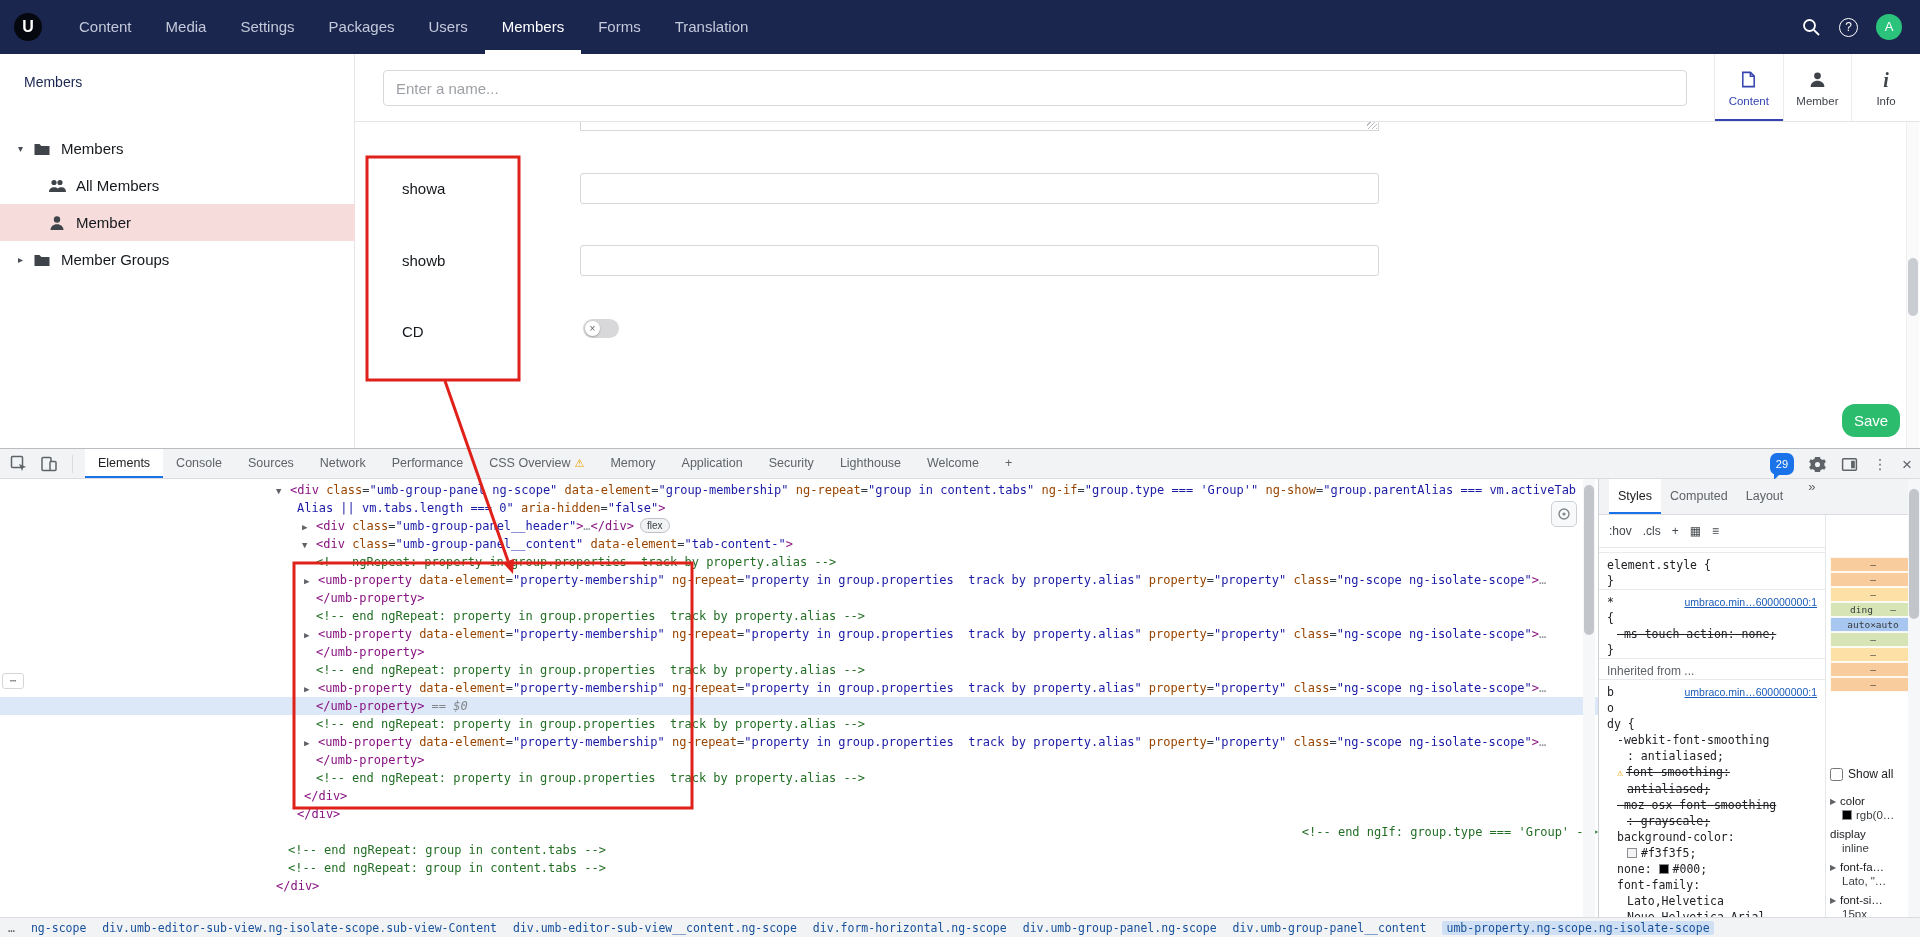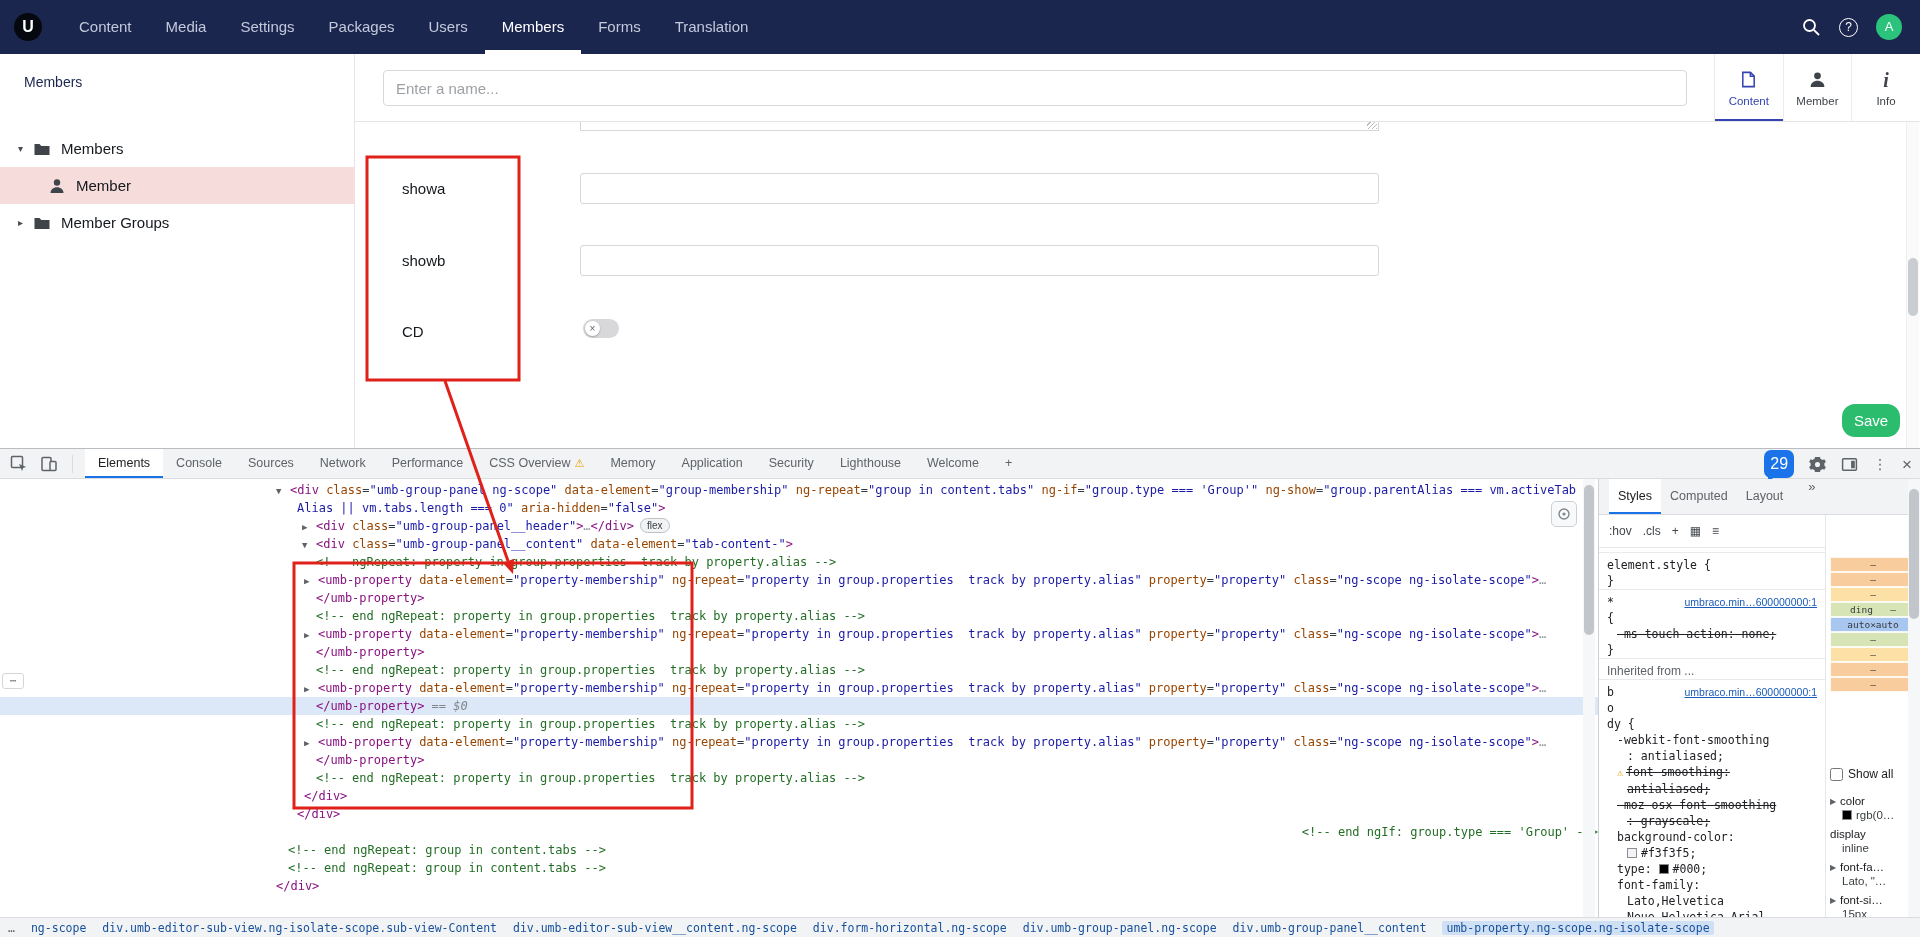--- a/index.html
+++ b/index.html
@@ -69,21 +69,21 @@
   #devtools{position:absolute;left:0;top:448px;width:1920px;height:489px;background:#fff;border-top:1px solid #b9bdc1}
   #dt-tabbar{position:absolute;left:0;top:0;width:1920px;height:30px;background:#f1f3f4;
     border-bottom:1px solid #dadce0;display:flex;align-items:center}
   .dt-lefticons{display:flex;align-items:center;gap:12px;padding:0 10px}
   .dt-sep{width:1px;height:18px;background:#dadce0;margin:0 2px}
   #dt-tabs{display:flex;height:29px}
   .dtab{padding:0 13px;line-height:29px;font-size:12.5px;color:#5f6368;cursor:pointer;white-space:nowrap}
   .dtab.active{color:#202124;background:#fff;box-shadow:inset 0 -2px 0 #1a73e8}
   .warnglyph{color:#eaa003;font-size:11px;margin-left:4px}
   .dt-right{position:absolute;right:8px;top:0;height:30px;display:flex;align-items:center;gap:15px}
-  .issues{background:#1a73e8;color:#fff;border-radius:7px;padding:5px 6px;font-size:16px;position:relative;cursor:pointer}
+  .issues{background:#1a73e8;color:#fff;border-radius:7px;padding:5px 6px;font-size:11px;position:relative;cursor:pointer}
   .issues:after{content:"";position:absolute;left:4px;bottom:-5px;border:4px solid transparent;
     border-top-color:#1a73e8;border-left-color:#1a73e8}
   .kebab{color:#5f6368;font-size:14px;cursor:pointer}
   .dt-x{font-size:17px;color:#5f6368;cursor:pointer;line-height:1}
 
   #dt-elements{position:absolute;left:0;top:30px;width:1598px;height:438px;overflow:hidden;
     font-family:"DejaVu Sans Mono","Liberation Mono",monospace;font-size:12px;color:#303942}
   #code{position:absolute;left:0;top:2px;width:1598px}
   .cl{height:18px;line-height:18px;white-space:pre;cursor:default}
   .cl.sel{background:#dce8f7}
@@ -178,20 +178,30 @@
     <div id="tree">
         <div class="tree-row">
           <span class="caret">▾</span>
           <span class="ticon">
             <svg width="18" height="18" viewBox="0 0 18 18">
               <path d="M1.5 4h5l1.8 2H16.5v9h-15z" fill="#3f434a"></path>
             </svg>
           </span>
           <span class="tlabel">Members</span>
         </div>
+        <div class="tree-row child">
+          <span class="ticon">
+            <svg width="18" height="18" viewBox="0 0 18 18">
+              <circle cx="6" cy="5.5" r="2.6" fill="#3f434a"></circle>
+              <circle cx="12" cy="5.5" r="2.6" fill="#3f434a"></circle>
+              <path d="M1 15c0-3 2.2-4.8 5-4.8 1.5 0 2.9.5 3.8 1.4.9-.9 2.2-1.4 3.7-1.4 2.8 0 4.5 1.8 4.5 4.8z" fill="#3f434a"></path>
+            </svg>
+          </span>
+          <span class="tlabel">All Members</span>
+        </div>
         <div class="tree-row selected child">
           <span class="ticon">
             <svg width="18" height="18" viewBox="0 0 18 18">
               <circle cx="9" cy="5.5" r="3.2" fill="#3f434a"></circle>
               <path d="M2.5 16c0-3.6 2.9-5.8 6.5-5.8s6.5 2.2 6.5 5.8z" fill="#3f434a"></path>
             </svg>
           </span>
           <span class="tlabel">Member</span>
         </div>
         <div class="tree-row">
@@ -375,21 +385,21 @@
           <div class="srow"><span>o</span></div>
           <div class="srow"><span>dy {</span></div>
           <div class="srow" style="padding-left: 18px;"><span>-webkit-font-smoothing</span></div>
           <div class="srow" style="padding-left: 28px;"><span>: antialiased;</span></div>
           <div class="srow" style="padding-left: 18px;"><span class="swarn">⚠</span><span class="struck">font-smoothing:</span></div>
           <div class="srow" style="padding-left: 28px;"><span class="struck">antialiased;</span></div>
           <div class="srow" style="padding-left: 18px;"><span class="struck">-moz-osx-font-smoothing</span></div>
           <div class="srow" style="padding-left: 28px;"><span class="struck">: grayscale;</span></div>
           <div class="srow" style="padding-left: 18px;"><span>background-color:</span></div>
           <div class="srow" style="padding-left: 28px;"><span class="swatch" style="background: rgb(243, 243, 245);"></span><span>#f3f3f5;</span></div>
-          <div class="srow" style="padding-left: 18px;"><span>type: </span><span class="swatch" style="background: rgb(0, 0, 0);"></span><span>#000;</span></div>
+          <div class="srow" style="padding-left: 18px;"><span>none: </span><span class="swatch" style="background: rgb(0, 0, 0);"></span><span>#000;</span></div>
           <div class="srow" style="padding-left: 18px;"><span>font-family:</span></div>
           <div class="srow" style="padding-left: 28px;"><span>Lato,Helvetica</span></div>
           <div class="srow" style="padding-left: 28px;"><span>Neue,Helvetica,Arial,</span></div>
         </div>
       <div id="computed-col">
         <div id="boxmodel">
             <div class="bmrow" style="background: rgb(249, 204, 157);">–</div>
             <div class="bmrow" style="background: rgb(249, 204, 157);">–</div>
             <div class="bmrow" style="background: rgb(253, 224, 166);">–</div>
             <div class="bmrow" style="background: rgb(215, 228, 181);">ding   –</div>

